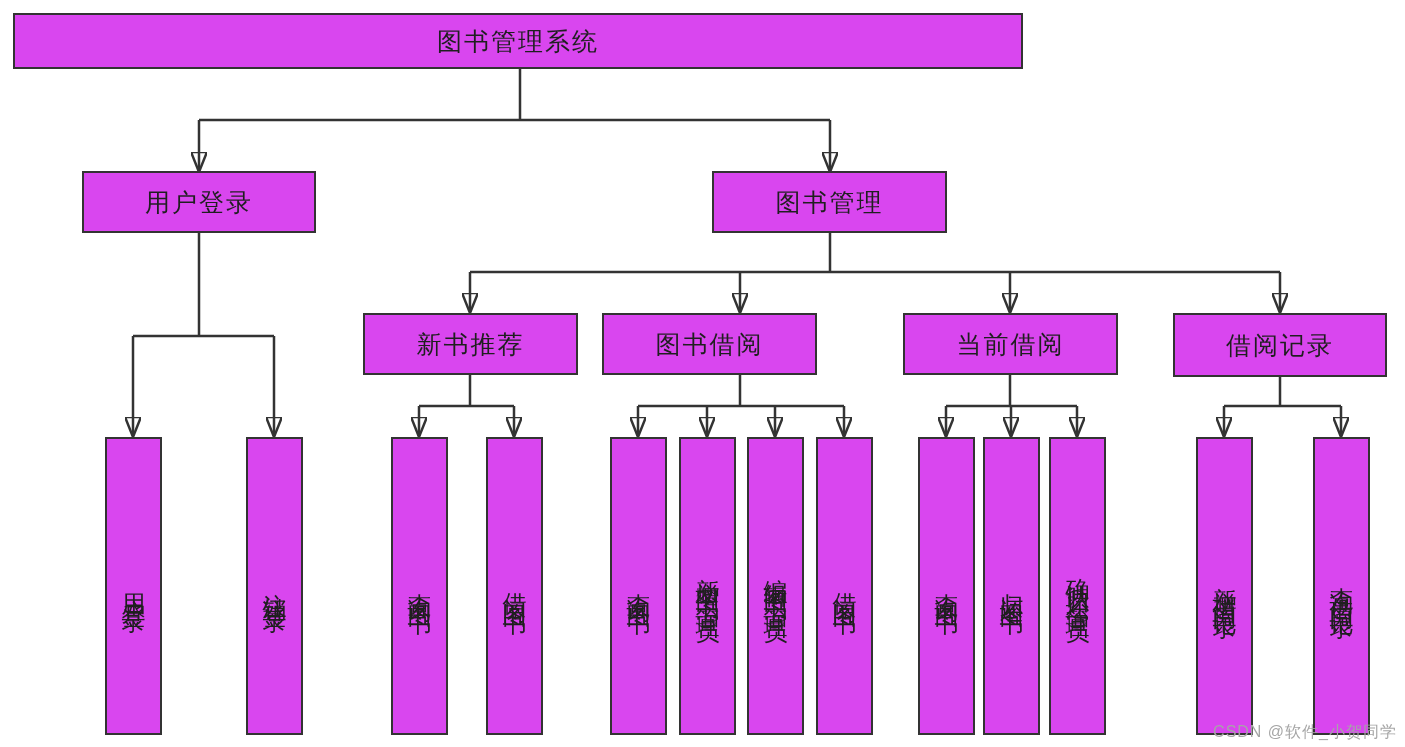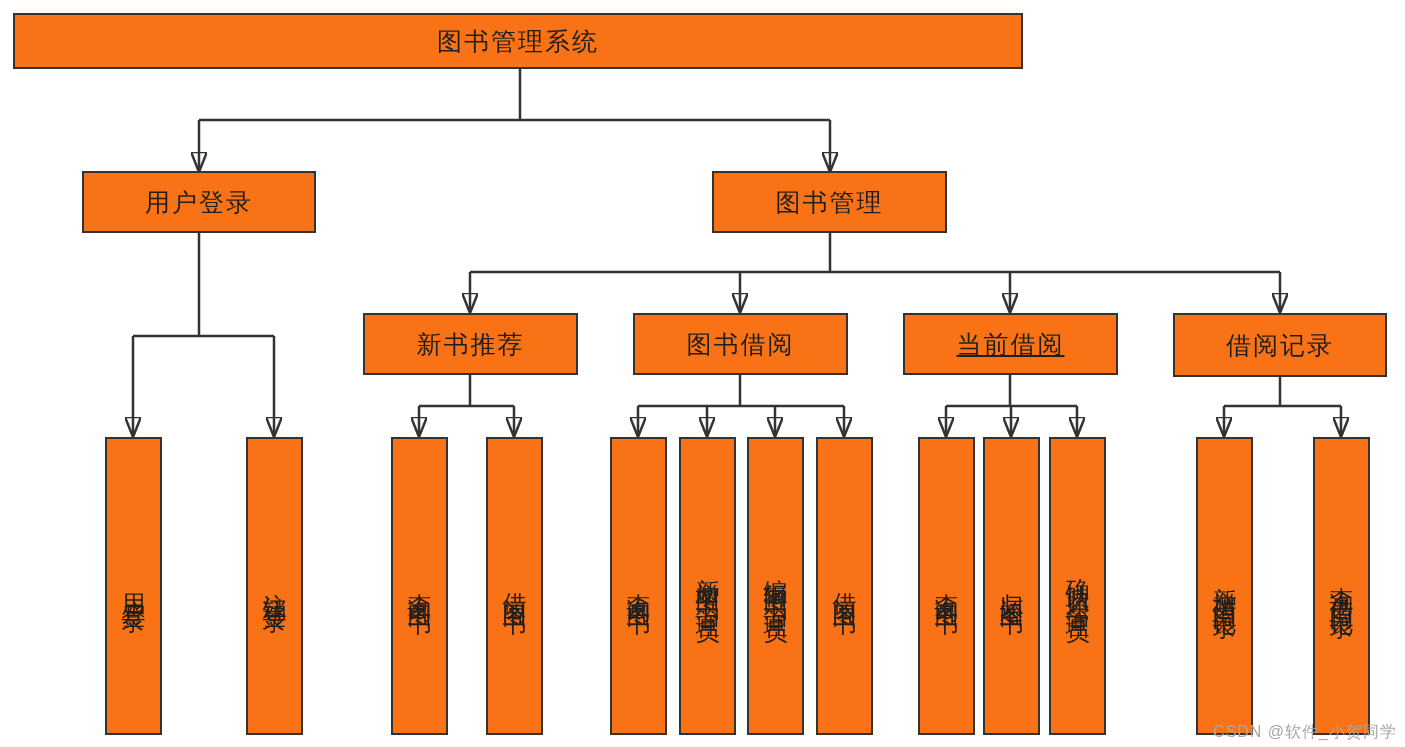--- a/index.html
+++ b/index.html
@@ -21,21 +21,21 @@
   }
   svg.wires path, svg.wires line {
     stroke: #333333;
     stroke-width: 2.5;
     fill: none;
   }
 
   .node {
     position: absolute;
     border: 2.5px solid #333333;
-    background: #f97316;
+    background: #d946ef;
     color: #1f1f1f;
     display: flex;
     align-items: center;
     justify-content: center;
     font-size: 25px;
     letter-spacing: 2px;
     text-align: center;
     line-height: 1.2;
   }
 
@@ -102,22 +102,22 @@
     <line x1="1224" y1="406" x2="1224" y2="436" marker-end="url(#arrow)"></line>
     <line x1="1341" y1="406" x2="1341" y2="436" marker-end="url(#arrow)"></line>
   </svg>
 
   <div class="node" style="left:13px; top:13px; width:1010px; height:56px;">图书管理系统</div>
 
   <div class="node" style="left:82px; top:171px; width:234px; height:62px;">用户登录</div>
   <div class="node" style="left:712px; top:171px; width:235px; height:62px;">图书管理</div>
 
   <div class="node" style="left:363px; top:313px; width:215px; height:62px;">新书推荐</div>
-  <div class="node" style="left:633px; top:313px; width:215px; height:62px;">图书借阅</div>
-  <div class="node" style="left:903px; top:313px; width:215px; height:62px;text-decoration:underline;">当前借阅</div>
+  <div class="node" style="left:602px; top:313px; width:215px; height:62px;">图书借阅</div>
+  <div class="node" style="left:903px; top:313px; width:215px; height:62px;">当前借阅</div>
   <div class="node" style="left:1173px; top:313px; width:214px; height:64px;">借阅记录</div>
 
   <div class="node v-node" style="left:105px; top:437px; width:57px; height:298px;">用户登录</div>
   <div class="node v-node" style="left:246px; top:437px; width:57px; height:298px;">注销登录</div>
 
   <div class="node v-node" style="left:391px; top:437px; width:57px; height:298px;">查询图书</div>
   <div class="node v-node" style="left:486px; top:437px; width:57px; height:298px;">借阅图书</div>
 
   <div class="node v-node" style="left:610px; top:437px; width:57px; height:298px;">查询图书</div>
   <div class="node v-node" style="left:679px; top:437px; width:57px; height:298px;">新增图书（管理员）</div>

